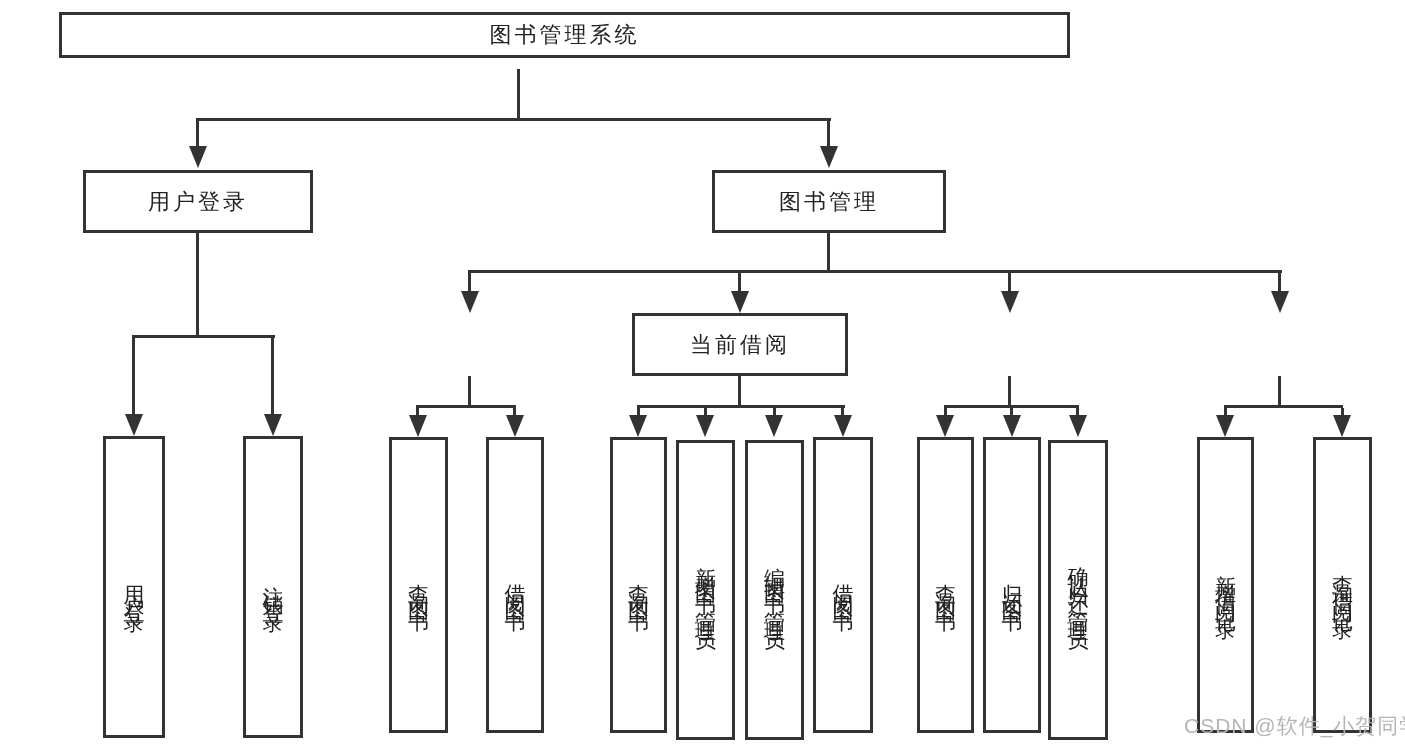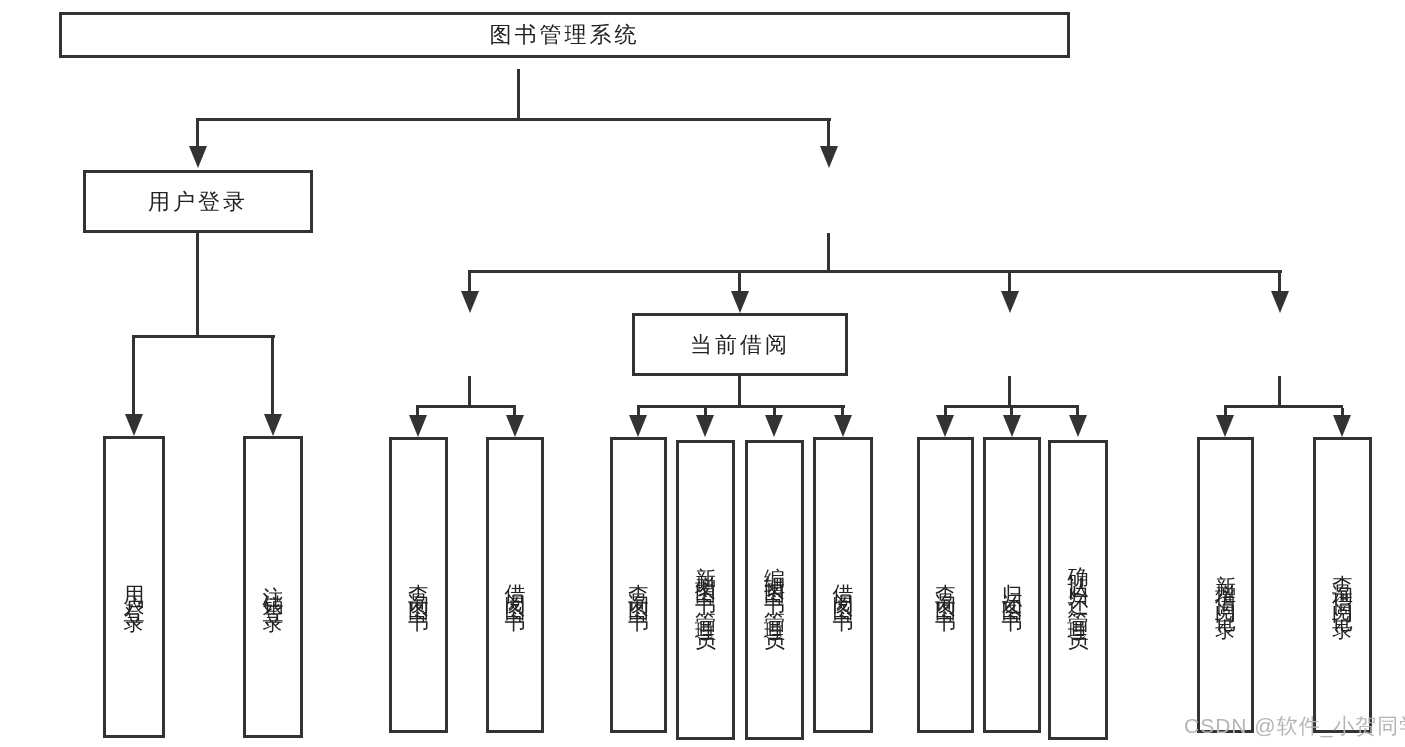--- a/index.html
+++ b/index.html
@@ -45,20 +45,23 @@
 
   <div class="vl" style="left:517px;top:69px;height:51px;"></div>
   <div class="hl" style="left:196px;top:118px;width:635px;"></div>
   <div class="vl" style="left:196px;top:121px;height:25px;"></div>
   <div class="tri" style="left:189px;top:146px;"></div>
   <div class="vl" style="left:827px;top:121px;height:25px;"></div>
   <div class="tri" style="left:820px;top:146px;"></div>
 
   <div class="box h-box" style="left:83px;top:170px;width:230px;height:63px;">
     <span>用户登录</span>
+  </div>
+  <div class="box h-box" style="left:712px;top:170px;width:234px;height:63px;">
+    <span>图书管理</span>
   </div>
 
   <div class="vl" style="left:196px;top:233px;height:102px;"></div>
   <div class="hl" style="left:132px;top:335px;width:143px;"></div>
   <div class="vl" style="left:132px;top:338px;height:76px;"></div>
   <div class="tri" style="left:125px;top:414px;"></div>
   <div class="vl" style="left:271px;top:338px;height:76px;"></div>
   <div class="tri" style="left:264px;top:414px;"></div>
 
   <div class="vl" style="left:827px;top:233px;height:37px;"></div>

